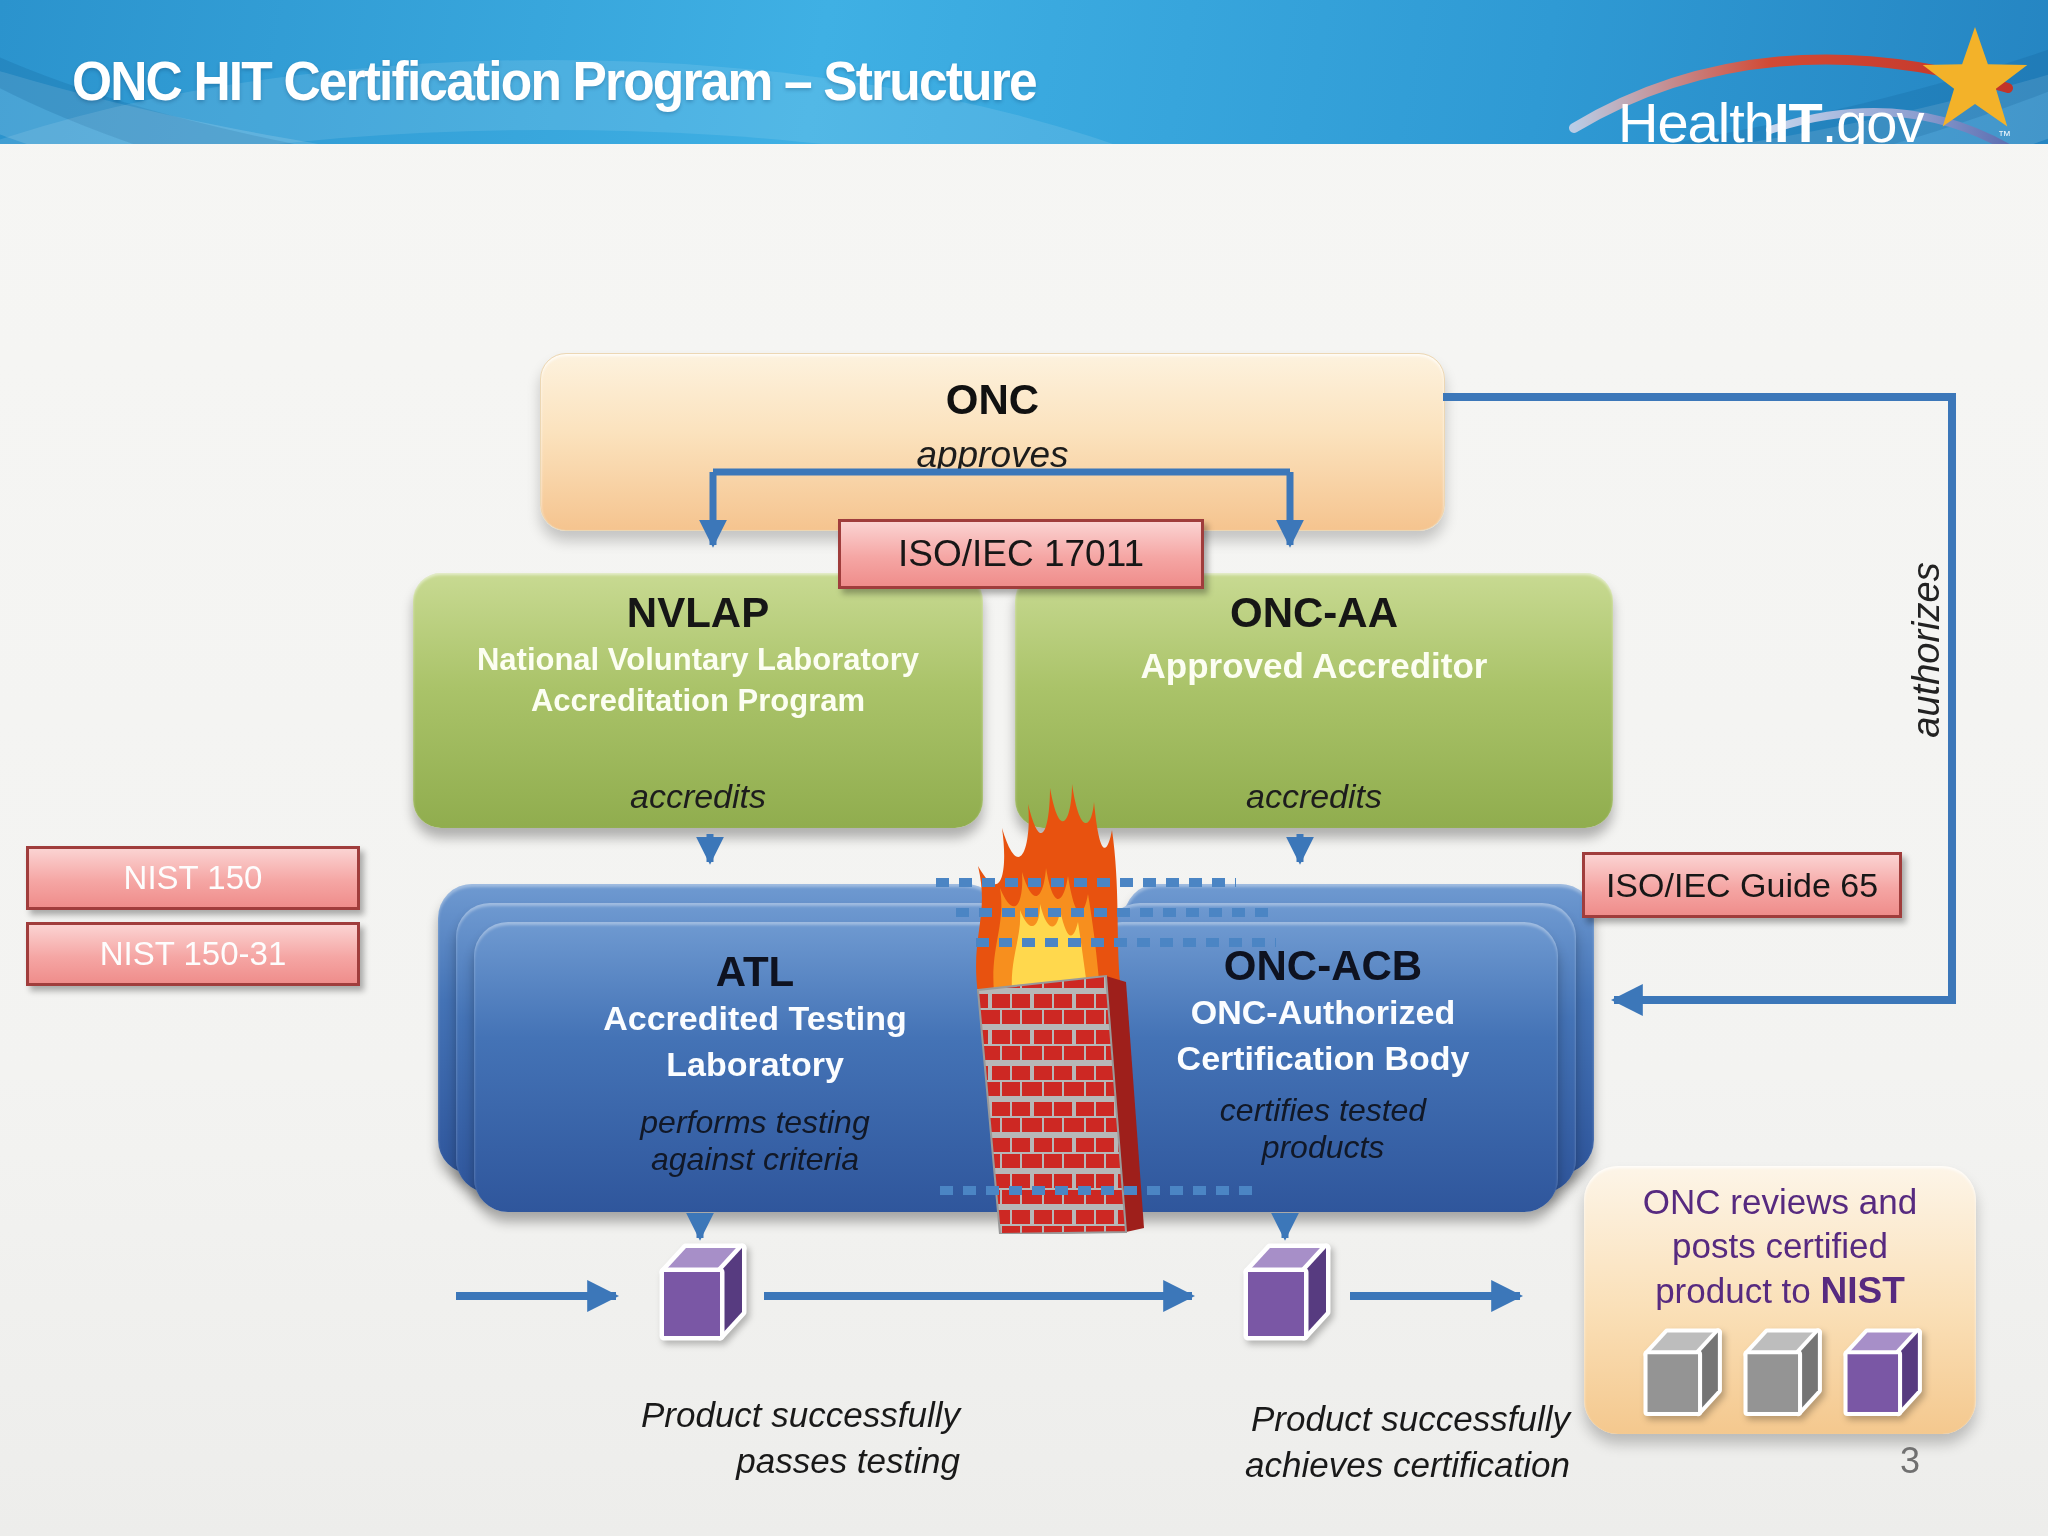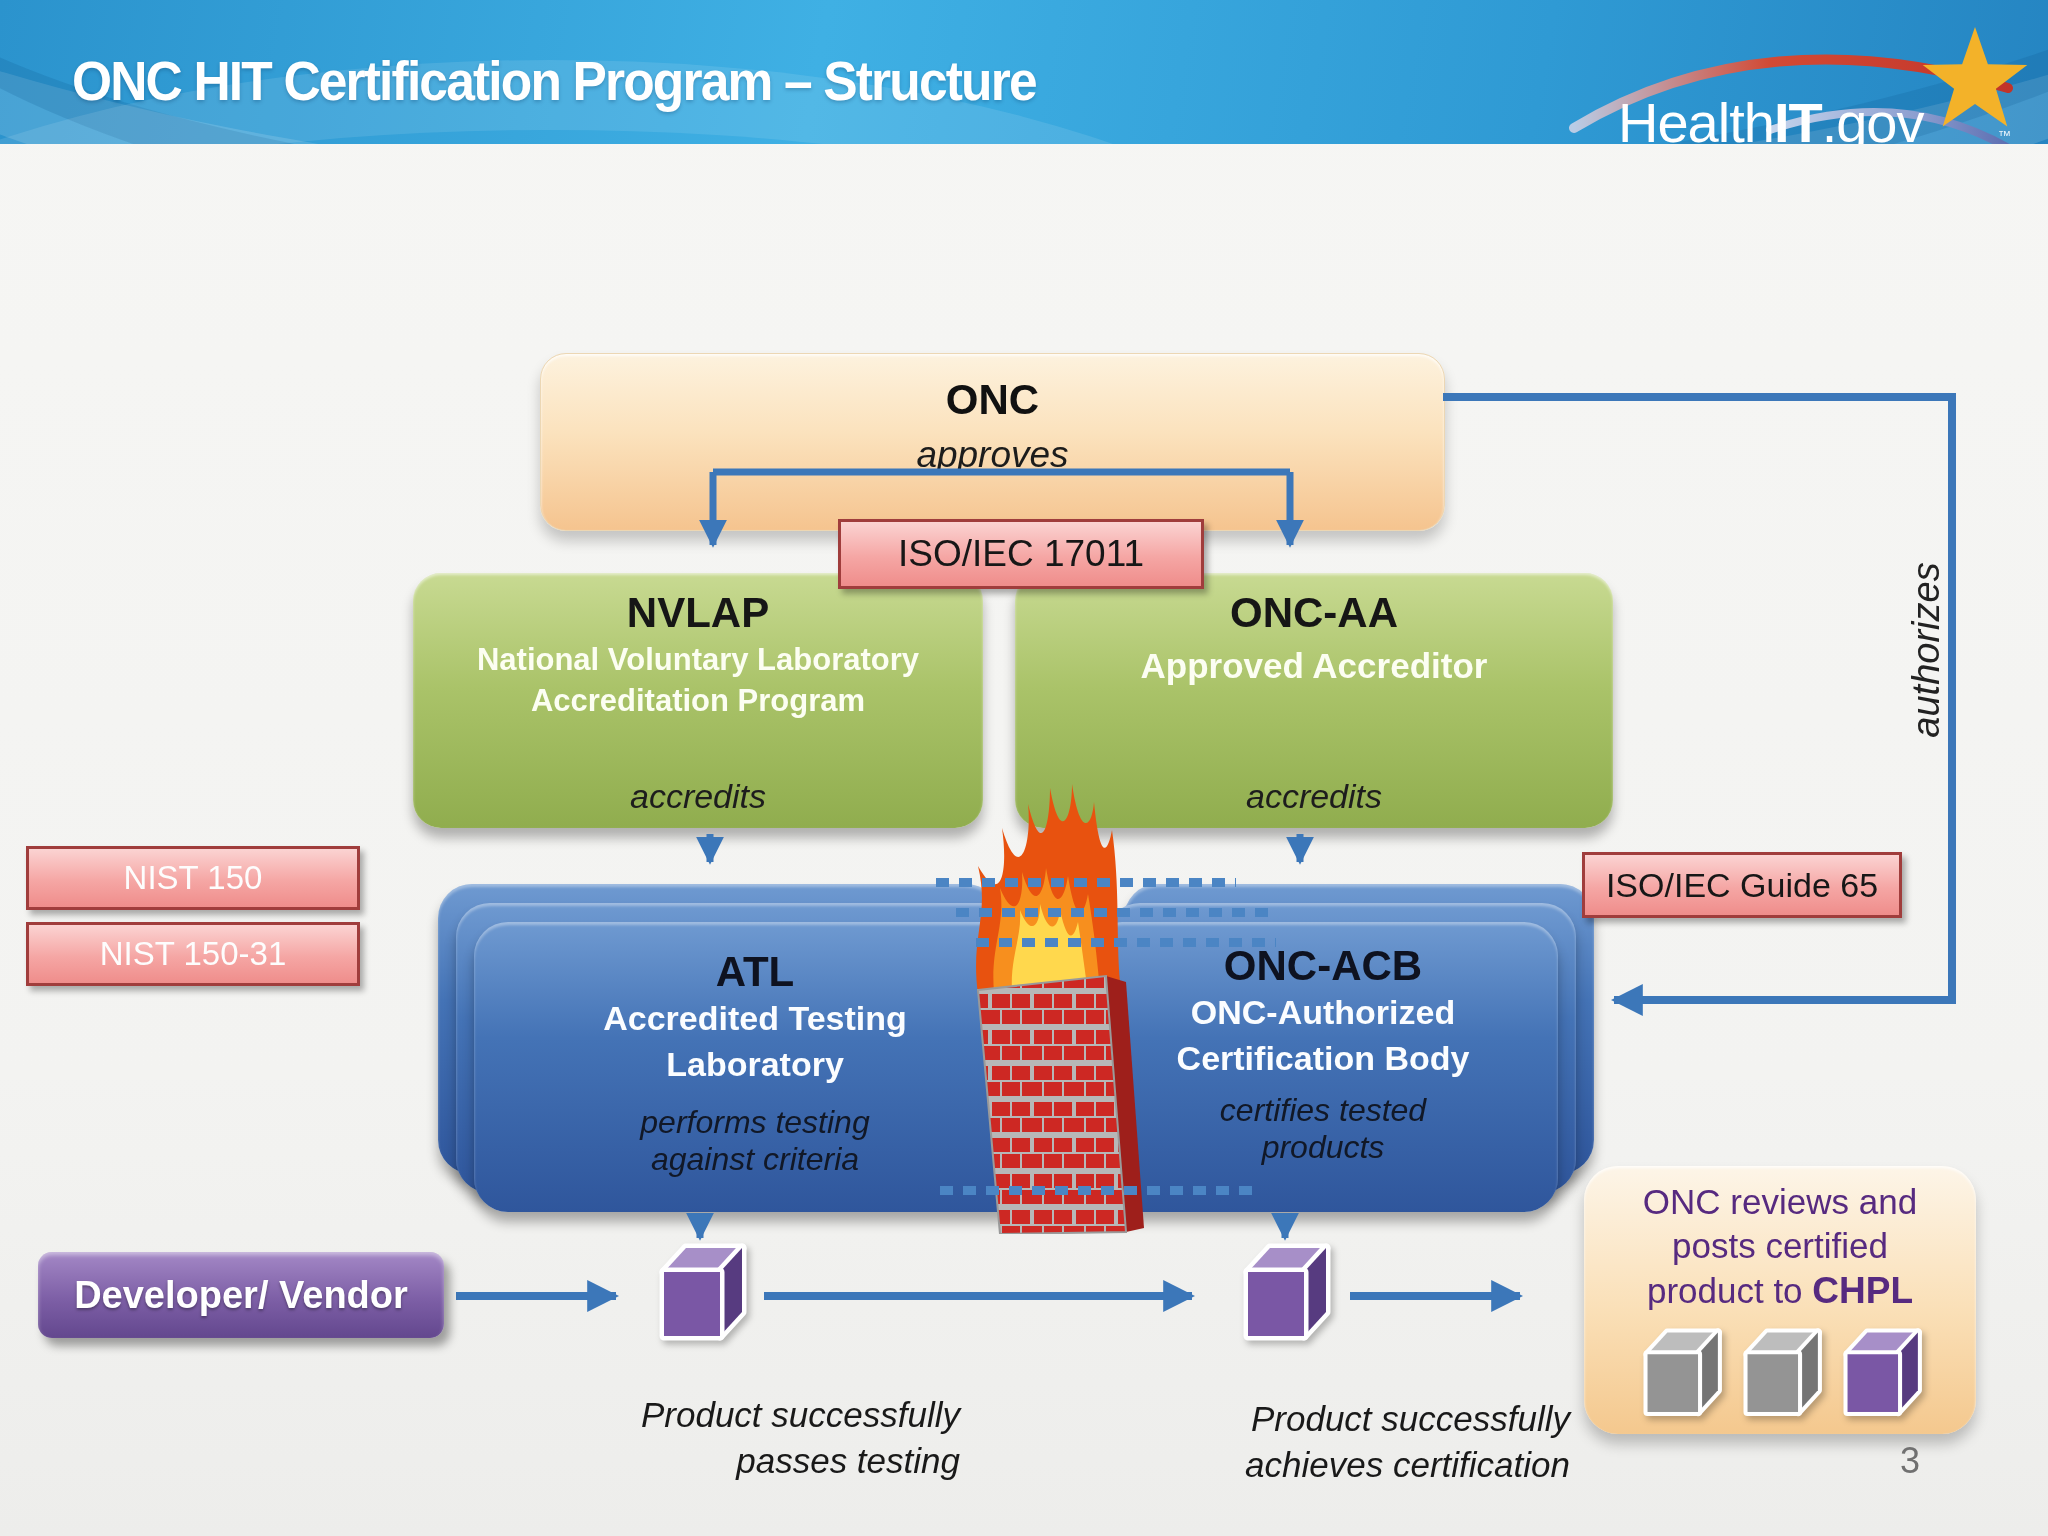--- a/index.html
+++ b/index.html
@@ -259,23 +259,20 @@
     </g>
   </svg>
 
   <div class="pink-label dark-text pl-17011">ISO/IEC 17011</div>
   <div class="pink-label white-text pl-nist150">NIST 150</div>
   <div class="pink-label white-text pl-nist15031">NIST 150-31</div>
   <div class="pink-label dark-text pl-guide65">ISO/IEC Guide 65</div>
 
   <div class="authorizes">authorizes</div>
 
-  <div class="box dev-box">
-    <span>Developer/ Vendor</span>
-  </div>
 
   <div class="flow-cube flow-cube1">
     <svg class="cube purple" width="104" height="122" viewBox="0 0 104 122">
       <polygon class="c-top" points="16,38 38,14 94,14 72,38"></polygon>
       <polygon class="c-right" points="72,38 94,14 94,78 72,102"></polygon>
       <rect class="c-front" x="16" y="38" width="56" height="64"></rect>
     </svg>
   </div>
   <div class="flow-cube flow-cube2">
     <svg class="cube purple" width="104" height="122" viewBox="0 0 104 122">
@@ -291,21 +288,21 @@
   </div>
   <div class="caption cap-right">
     <span>Product successfully</span><br>
     <span>achieves certification</span>
   </div>
 
   <div class="box center chpl-box">
     <div class="chpl-text" style="text-align:center;">
       <span>ONC reviews and</span><br>
       <span>posts certified</span><br>
-      <span>product  to</span> <b>CHPL</b>
+      <span>product  to</span> <b>NIST</b>
     </div>
     <div class="chpl-cubes">
       <svg class="cube gray" width="96" height="110" viewBox="0 0 104 122">
         <polygon class="c-top" points="16,38 38,14 94,14 72,38"></polygon>
         <polygon class="c-right" points="72,38 94,14 94,78 72,102"></polygon>
         <rect class="c-front" x="16" y="38" width="56" height="64"></rect>
       </svg>
       <svg class="cube gray" width="96" height="110" viewBox="0 0 104 122">
         <polygon class="c-top" points="16,38 38,14 94,14 72,38"></polygon>
         <polygon class="c-right" points="72,38 94,14 94,78 72,102"></polygon>

